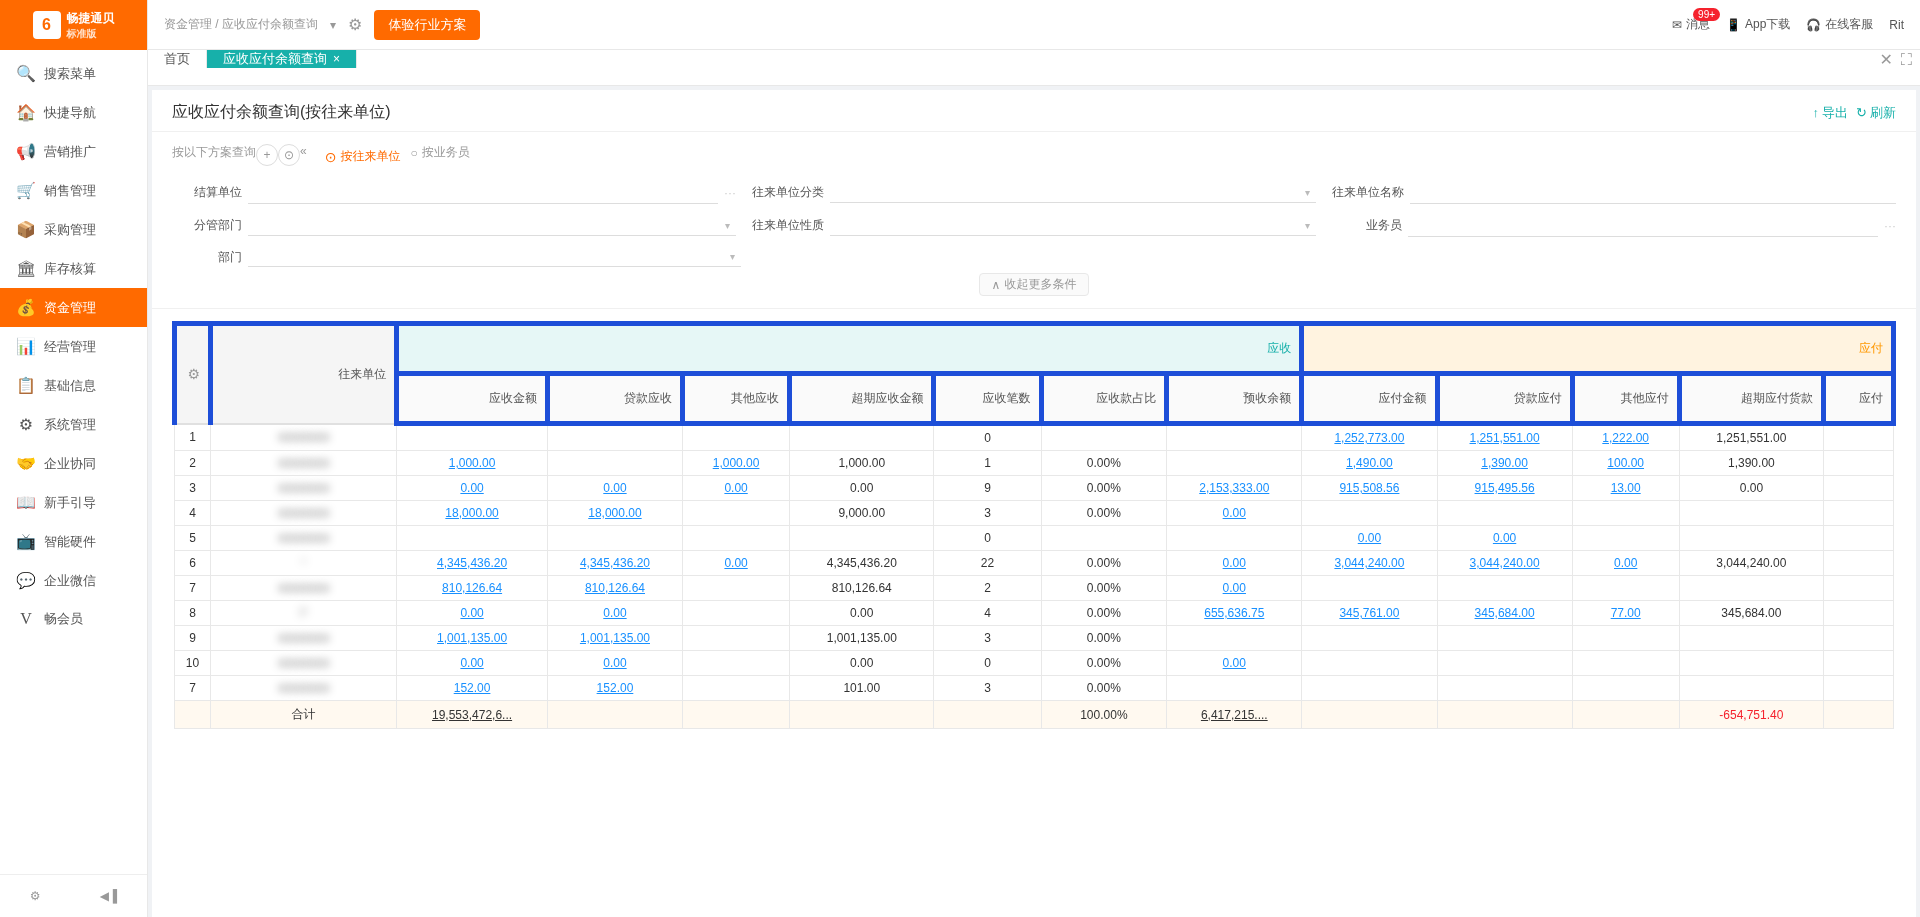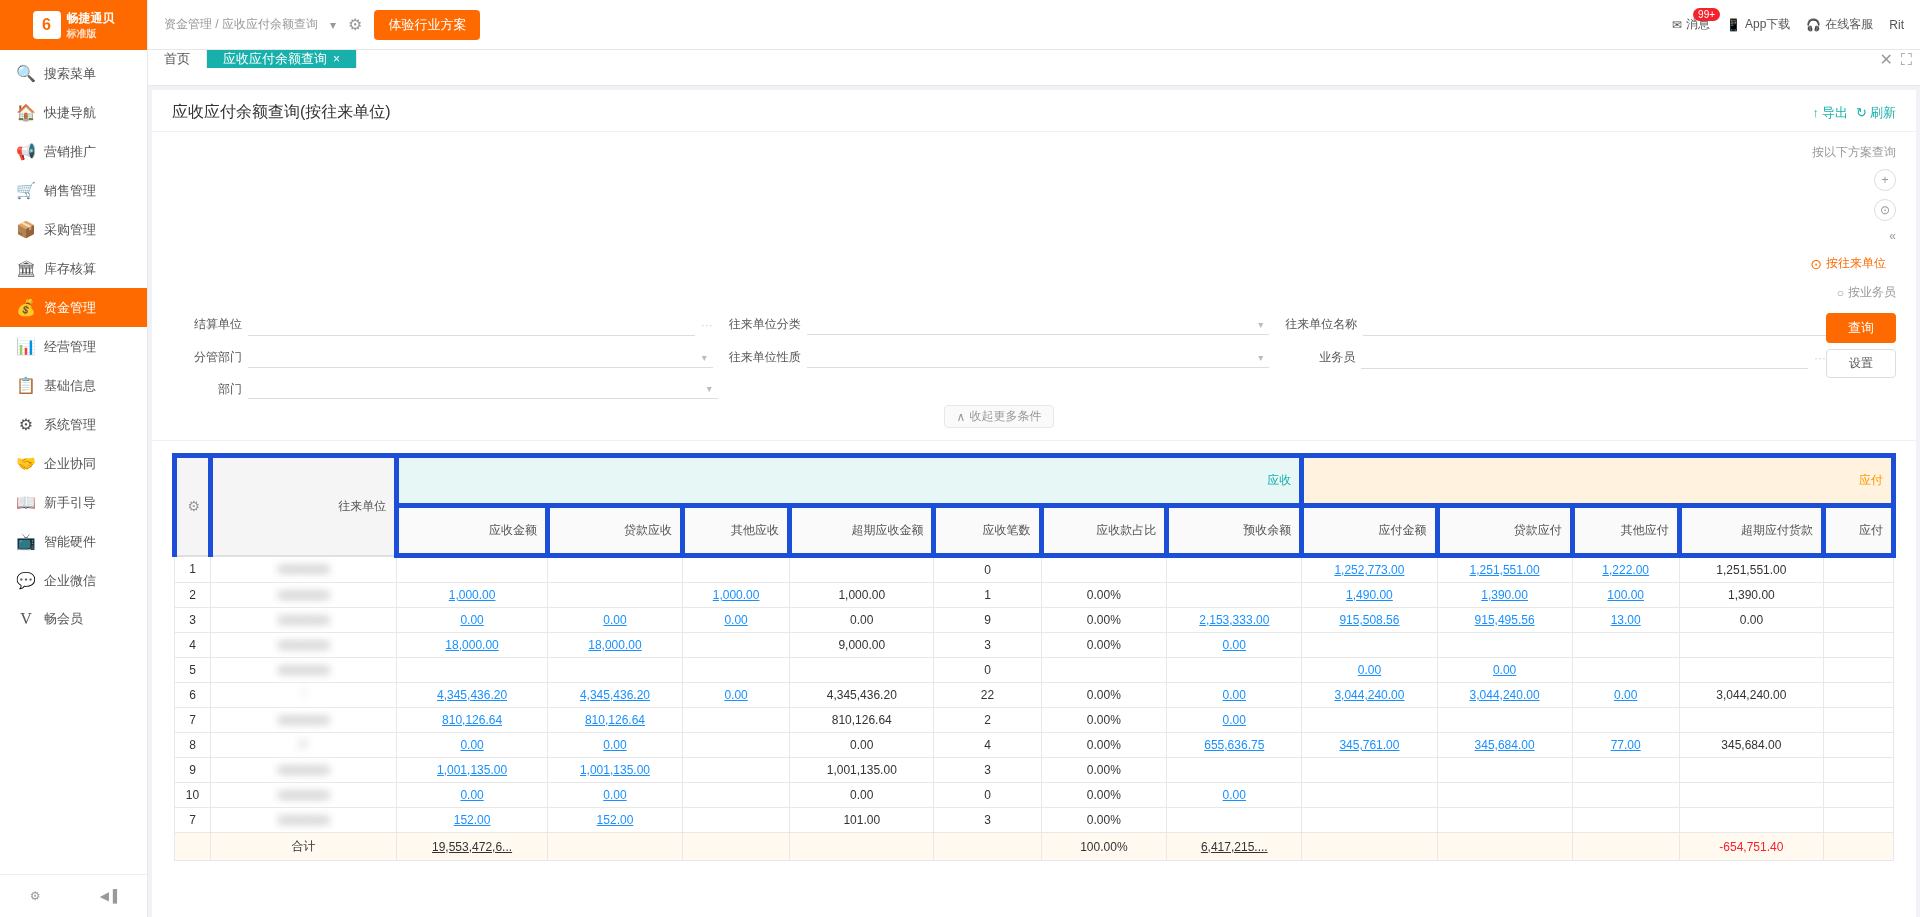--- a/index.html
+++ b/index.html
@@ -94,21 +94,21 @@
     }
     .page-title { font-size: 16px; font-weight: 500; color: #333; }
     .page-actions { display: flex; gap: 8px; align-items: center; }
     .page-action-btn { color: #17b0aa; cursor: pointer; font-size: 13px; display: flex; align-items: center; gap: 3px; }
 
     
     .filter-area {
       padding: 12px 20px; background: #fff; border-bottom: 1px solid #f0f0f0;
     }
     .filter-toolbar {
-      display: flex; align-items: flex-end; gap: 8px; margin-bottom: 12px; flex-direction: column;
+      display: flex; align-items: flex-start; gap: 0; margin-bottom: 12px;
     }
     .filter-label { color: #999; font-size: 12px; }
     .filter-add-btn { width: 22px; height: 22px; border: 1px solid #ddd; border-radius: 50%; display: flex; align-items: center; justify-content: center; cursor: pointer; color: #999; }
     .filter-settings-btn { width: 22px; height: 22px; border: 1px solid #ddd; border-radius: 50%; display: flex; align-items: center; justify-content: center; cursor: pointer; color: #999; }
     .filter-collapse-btn { cursor: pointer; color: #999; }
     .filter-scheme-item {
       display: flex; align-items: center; gap: 4px; padding: 4px 10px;
       border-radius: 4px; cursor: pointer; color: #ff6a00; font-size: 12px;
     }
     .filter-scheme-item.active { color: #ff6a00; }
@@ -400,24 +400,20 @@
                 </div>
               </div>
             </div>
 
             <div class="filter-collapse-row">
               <div class="collapse-btn">
                 <span>∧</span>
                 <span>收起更多条件</span>
               </div>
             </div>
-          </div>
-          <div class="filter-action-col">
-            <button class="btn-query">查询</button>
-            <button class="btn-settings">设置</button>
           </div>
         </div>
       </div>
 
       <div class="table-container">
         <table class="data-table">
           <thead>
             <tr class="group-header">
               <th class="th-settings" rowspan="2">
                 <span class="settings-icon">⚙</span>

